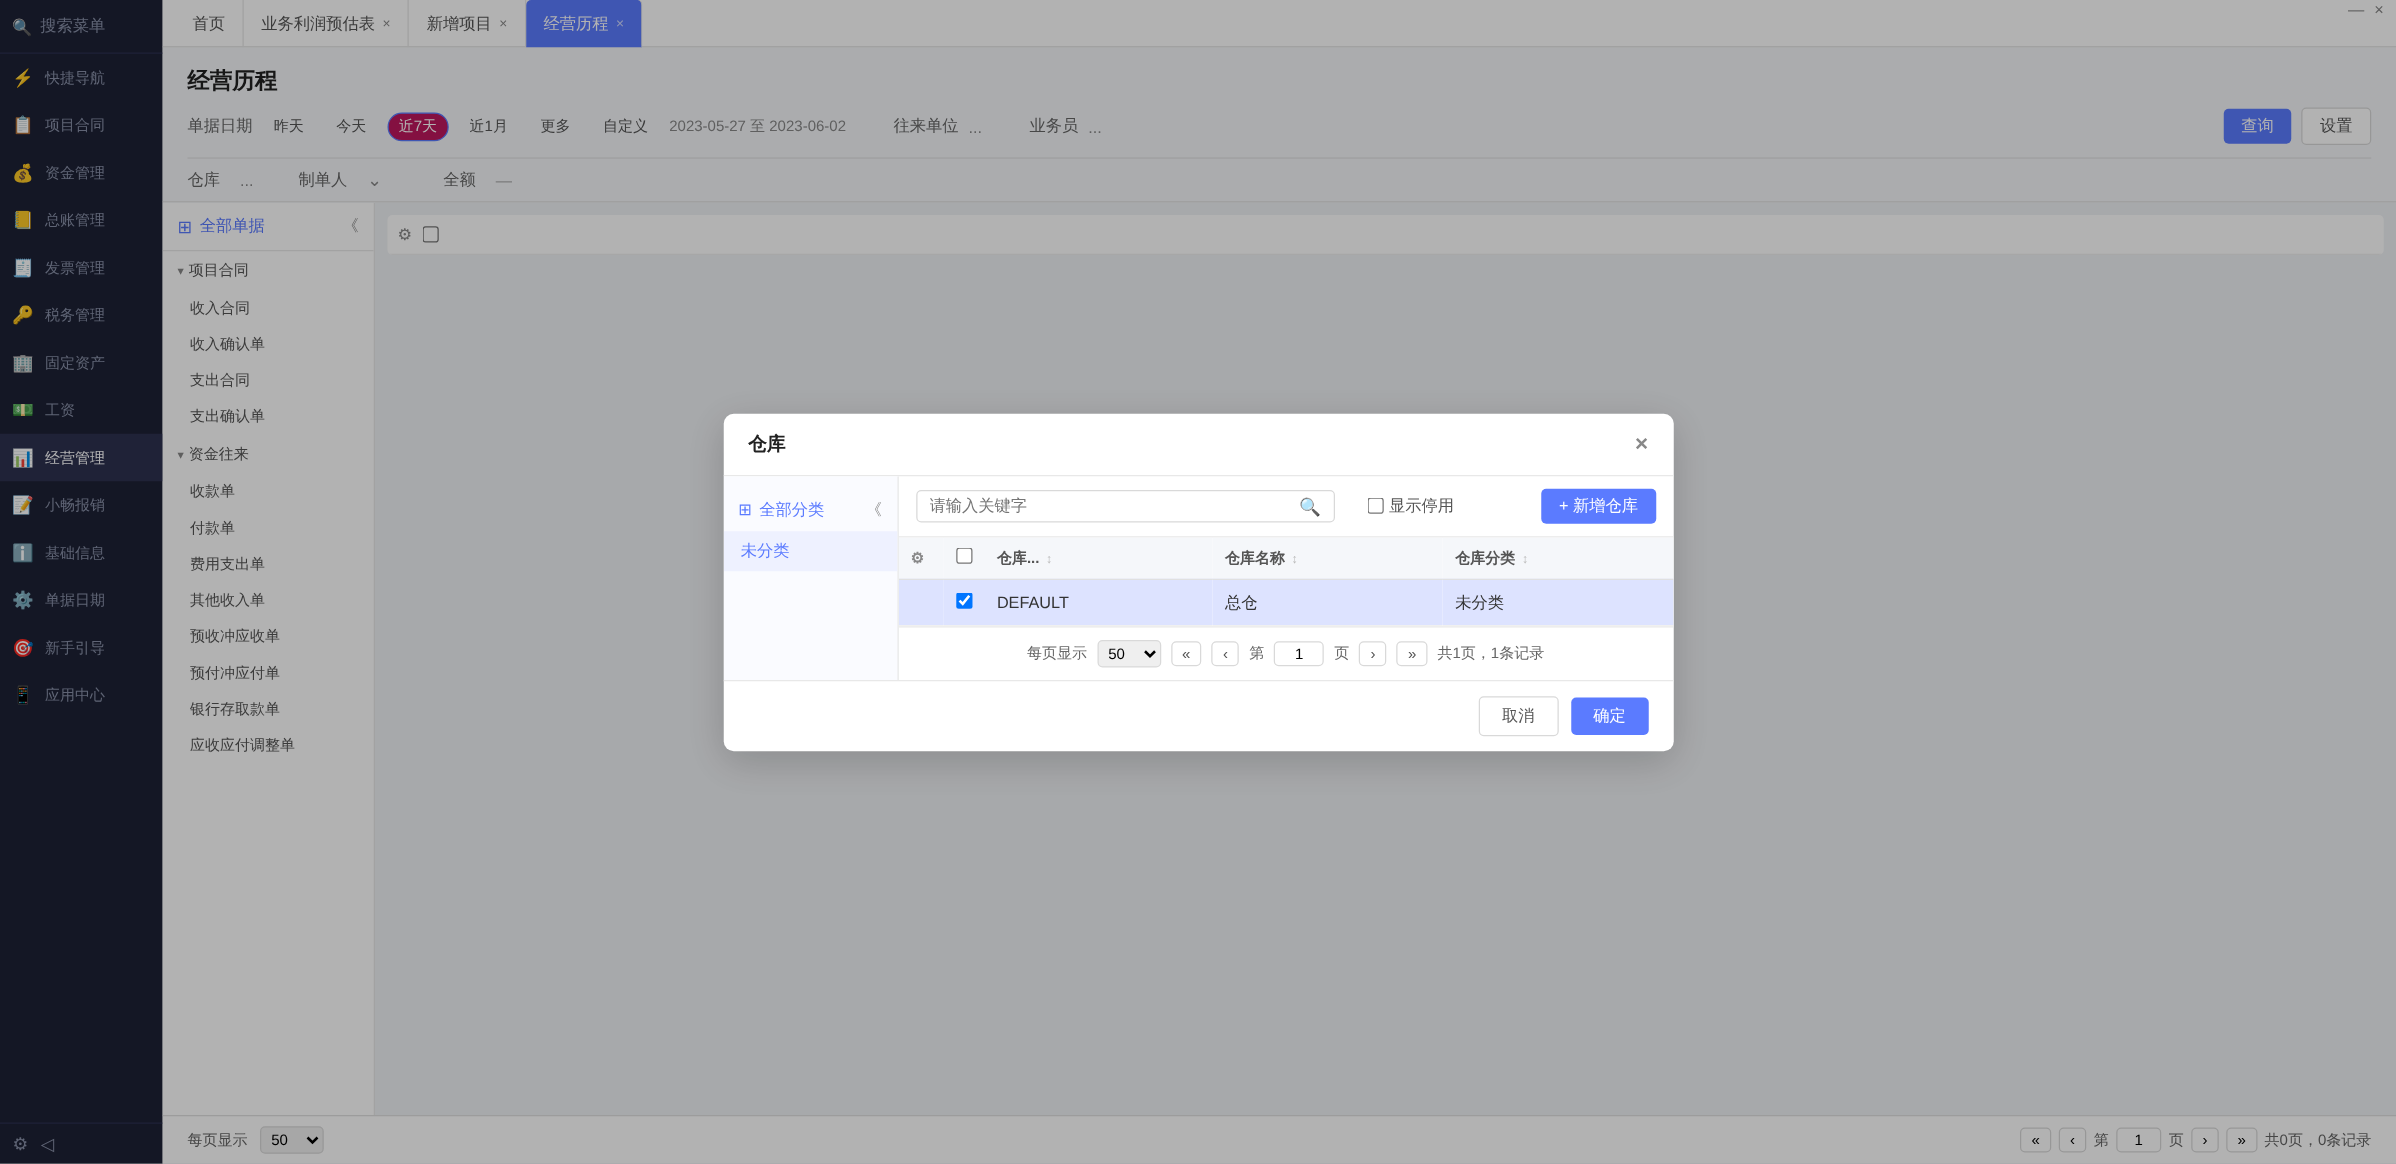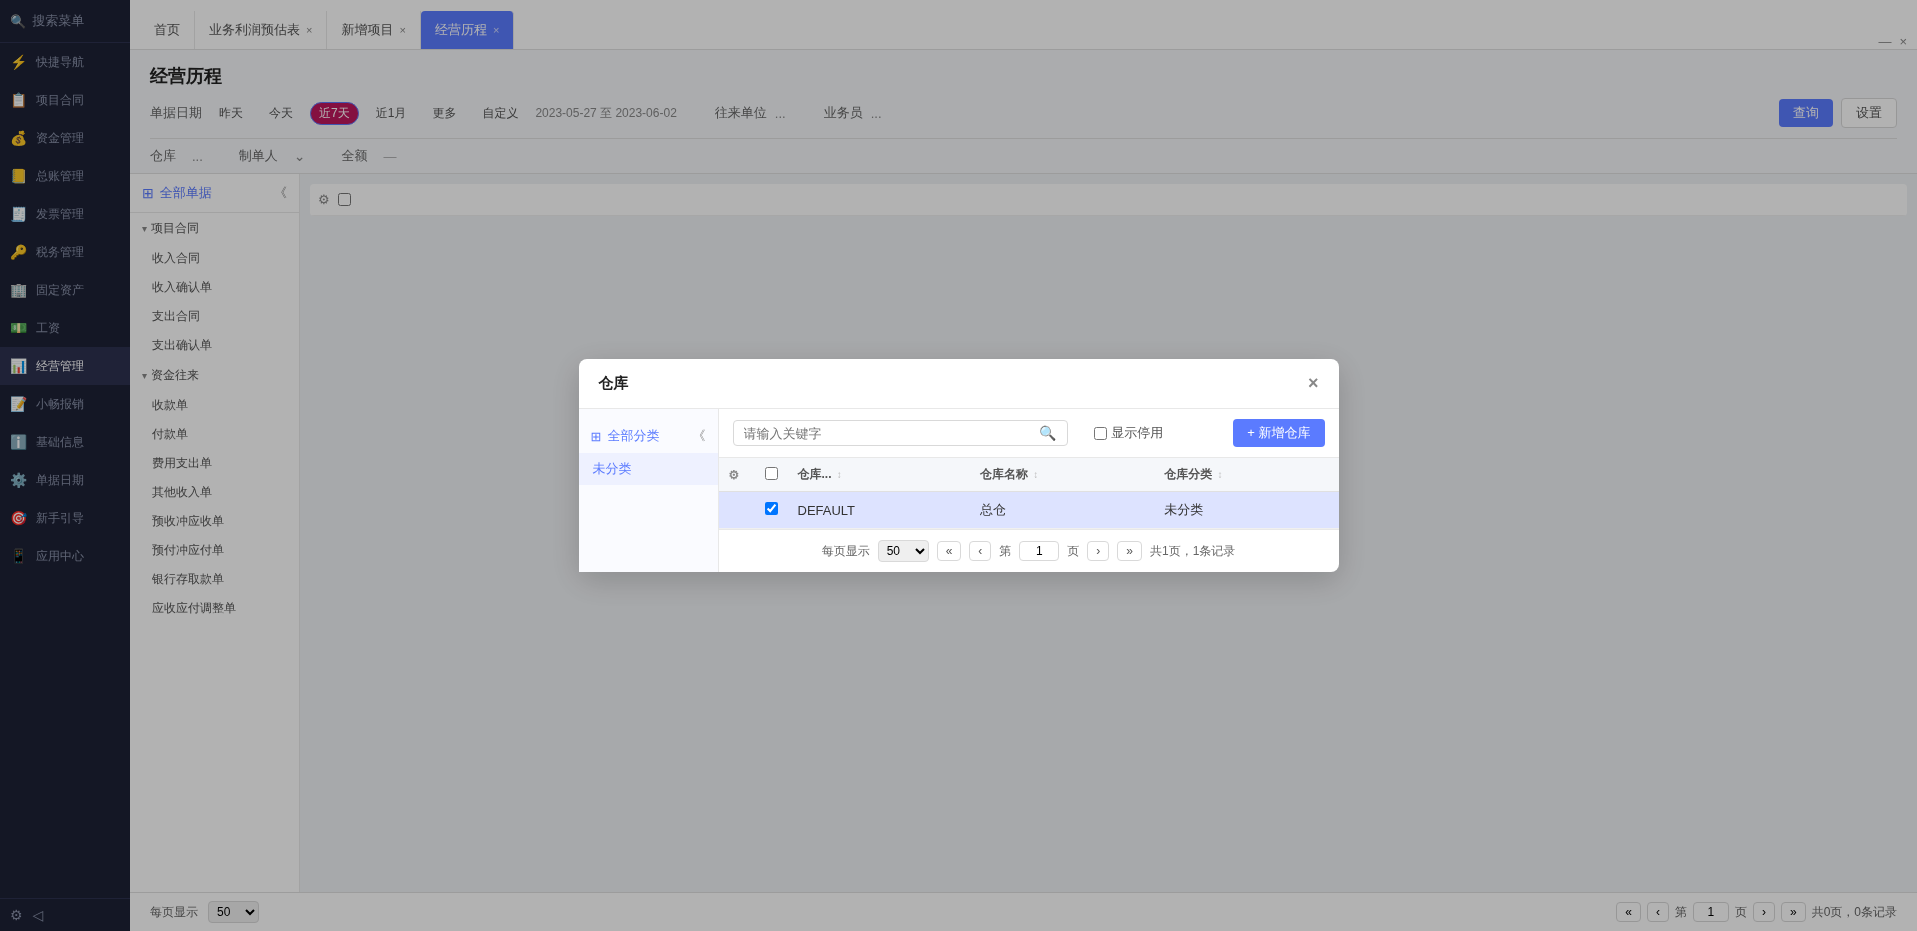--- a/index.html
+++ b/index.html
@@ -12,21 +12,21 @@
     .sidebar { width: 130px; background: #1e2235; flex-shrink: 0; display: flex; flex-direction: column; height: 100%; }
     .sidebar-search { padding: 12px 10px; color: #aab; font-size: 13px; display: flex; align-items: center; gap: 6px; border-bottom: 1px solid #2d3150; cursor: pointer; }
     .sidebar-search span { color: #8890a8; }
     .sidebar-item { padding: 10px 10px; color: #8890a8; display: flex; align-items: center; gap: 8px; cursor: pointer; font-size: 12px; }
     .sidebar-item.active { background: #2d3150; color: #fff; }
     .sidebar-item .icon { width: 18px; height: 18px; display: inline-flex; align-items: center; justify-content: center; font-size: 14px; }
     .sidebar-bottom { margin-top: auto; border-top: 1px solid #2d3150; padding: 8px 10px; display: flex; align-items: center; gap: 10px; }
     .sidebar-bottom-icon { color: #8890a8; cursor: pointer; font-size: 14px; }
 
     
-    .tab-bar { background: #fff; display: flex; align-items: flex-end; border-bottom: 1px solid #e0e0e0; padding: 0 10px; height: 50px; flex-shrink: 0; }
+    .tab-bar { background: #fff; display: flex; align-items: flex-start; border-bottom: 1px solid #e0e0e0; padding: 0 10px; height: 38px; flex-shrink: 0; }
     .tab { padding: 0 14px; height: 38px; line-height: 38px; color: #555; cursor: pointer; font-size: 13px; display: flex; align-items: center; gap: 6px; border-right: 1px solid #e8e8e8; }
     .tab.active { background: #5b7bff; color: #fff; border-radius: 4px 4px 0 0; }
     .tab .close { font-size: 11px; cursor: pointer; opacity: 0.7; }
     .tab:first-child { border-right: 1px solid #e8e8e8; }
     .tab-actions { margin-left: auto; display: flex; gap: 8px; align-items: center; color: #666; }
 
     
     .page-header { background: #f5f7fa; padding: 14px 20px 0; flex-shrink: 0; }
     .page-title { font-size: 18px; font-weight: 600; color: #222; margin-bottom: 10px; }
     .filter-bar { display: flex; flex-wrap: wrap; gap: 8px; align-items: center; padding-bottom: 10px; border-bottom: 1px solid #e0e0e0; }
@@ -229,21 +229,21 @@
           <button class="btn-default">设置</button>
         </div>
       </div>
     </div>
 
     <div class="filter-row2">
       <span class="filter-label">仓库</span>
       <span class="filter-ellipsis">...</span>
       <span style="margin-left:20px;" class="filter-label">制单人</span>
       <span class="filter-ellipsis" style="font-size:14px;">⌄</span>
-      <span style="margin-left:20px;" class="filter-label">全额</span>
+      <span style="margin-left:33px;" class="filter-label">全额</span>
       <span class="filter-dash">—</span>
     </div>
 
     <div class="content-area">
 
       <div class="left-menu">
         <div class="left-menu-header">
           <span style="font-size:14px;">⊞</span>
           <span>全部单据</span>
           <span class="left-menu-collapse">《</span>
@@ -386,14 +386,18 @@
           <span>第</span>
           <input type="text" value="1" style="">
           <span>页</span>
           <button>›</button>
           <button>»</button>
           <span>共1页，1条记录</span>
         </div>
       </div>
     </div>
 
+    <div class="modal-footer">
+      <button class="btn-cancel">取消</button>
+      <button class="btn-confirm">确定</button>
+    </div>
   </div>
 </div>
 
 </body></html>

